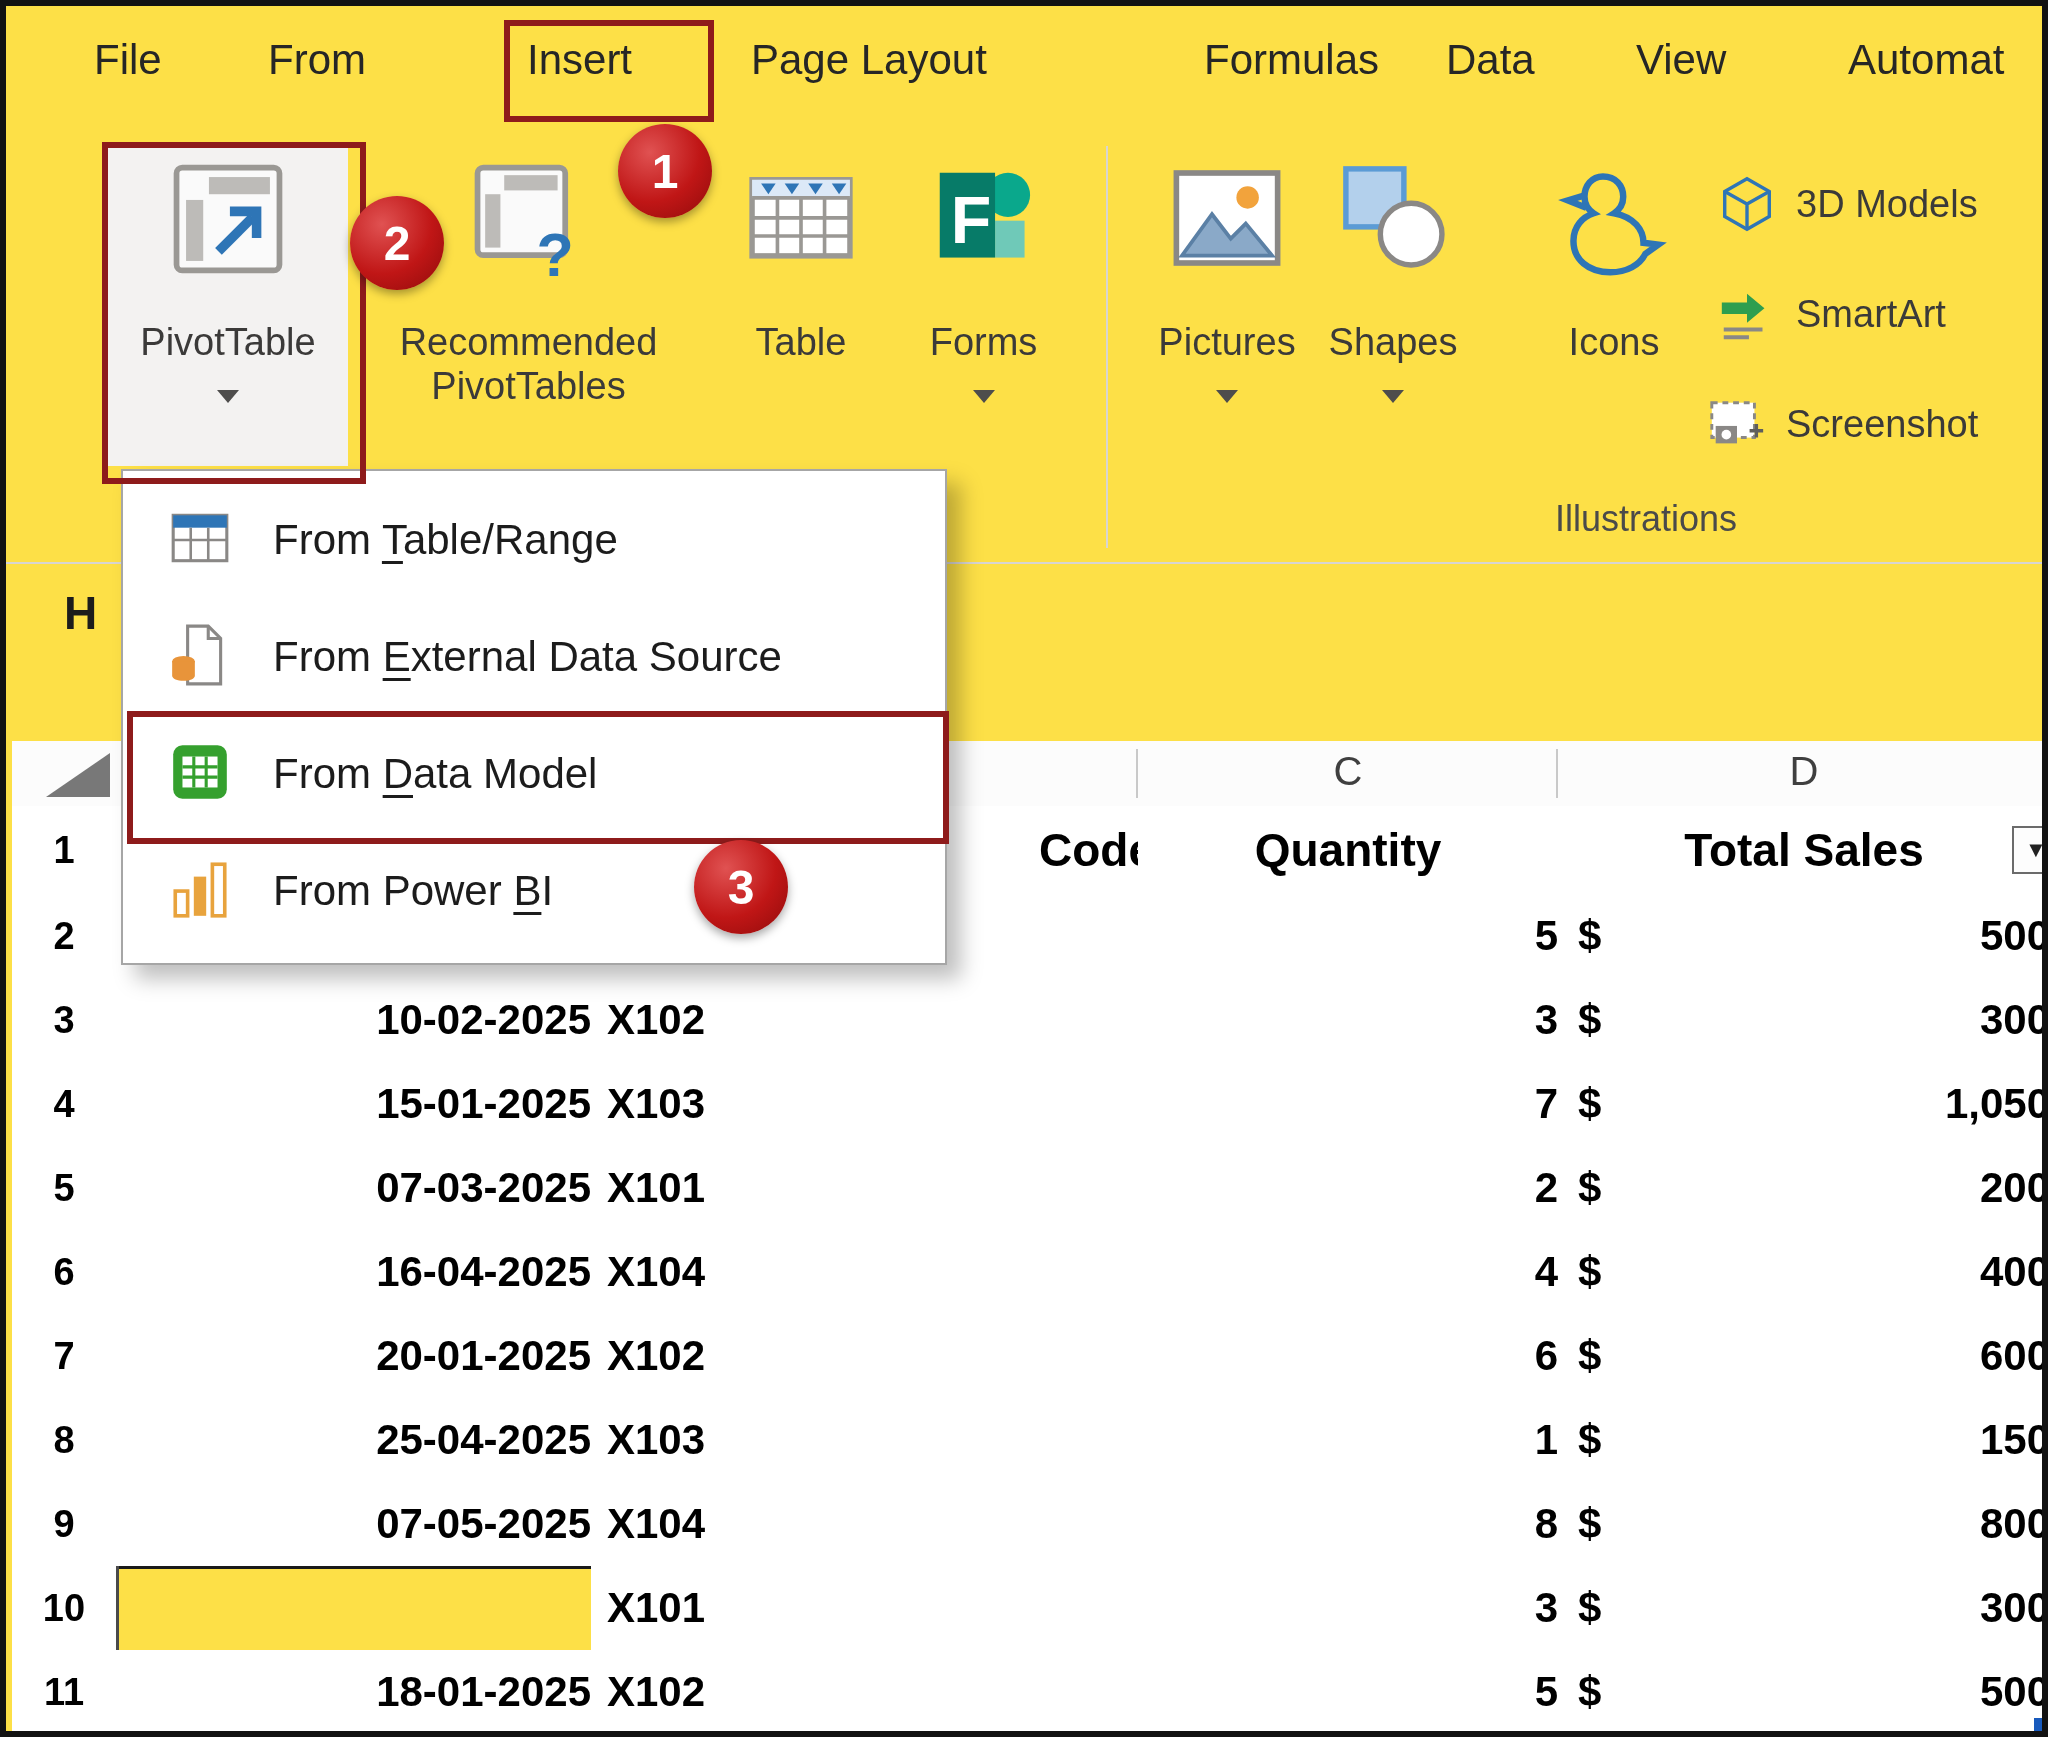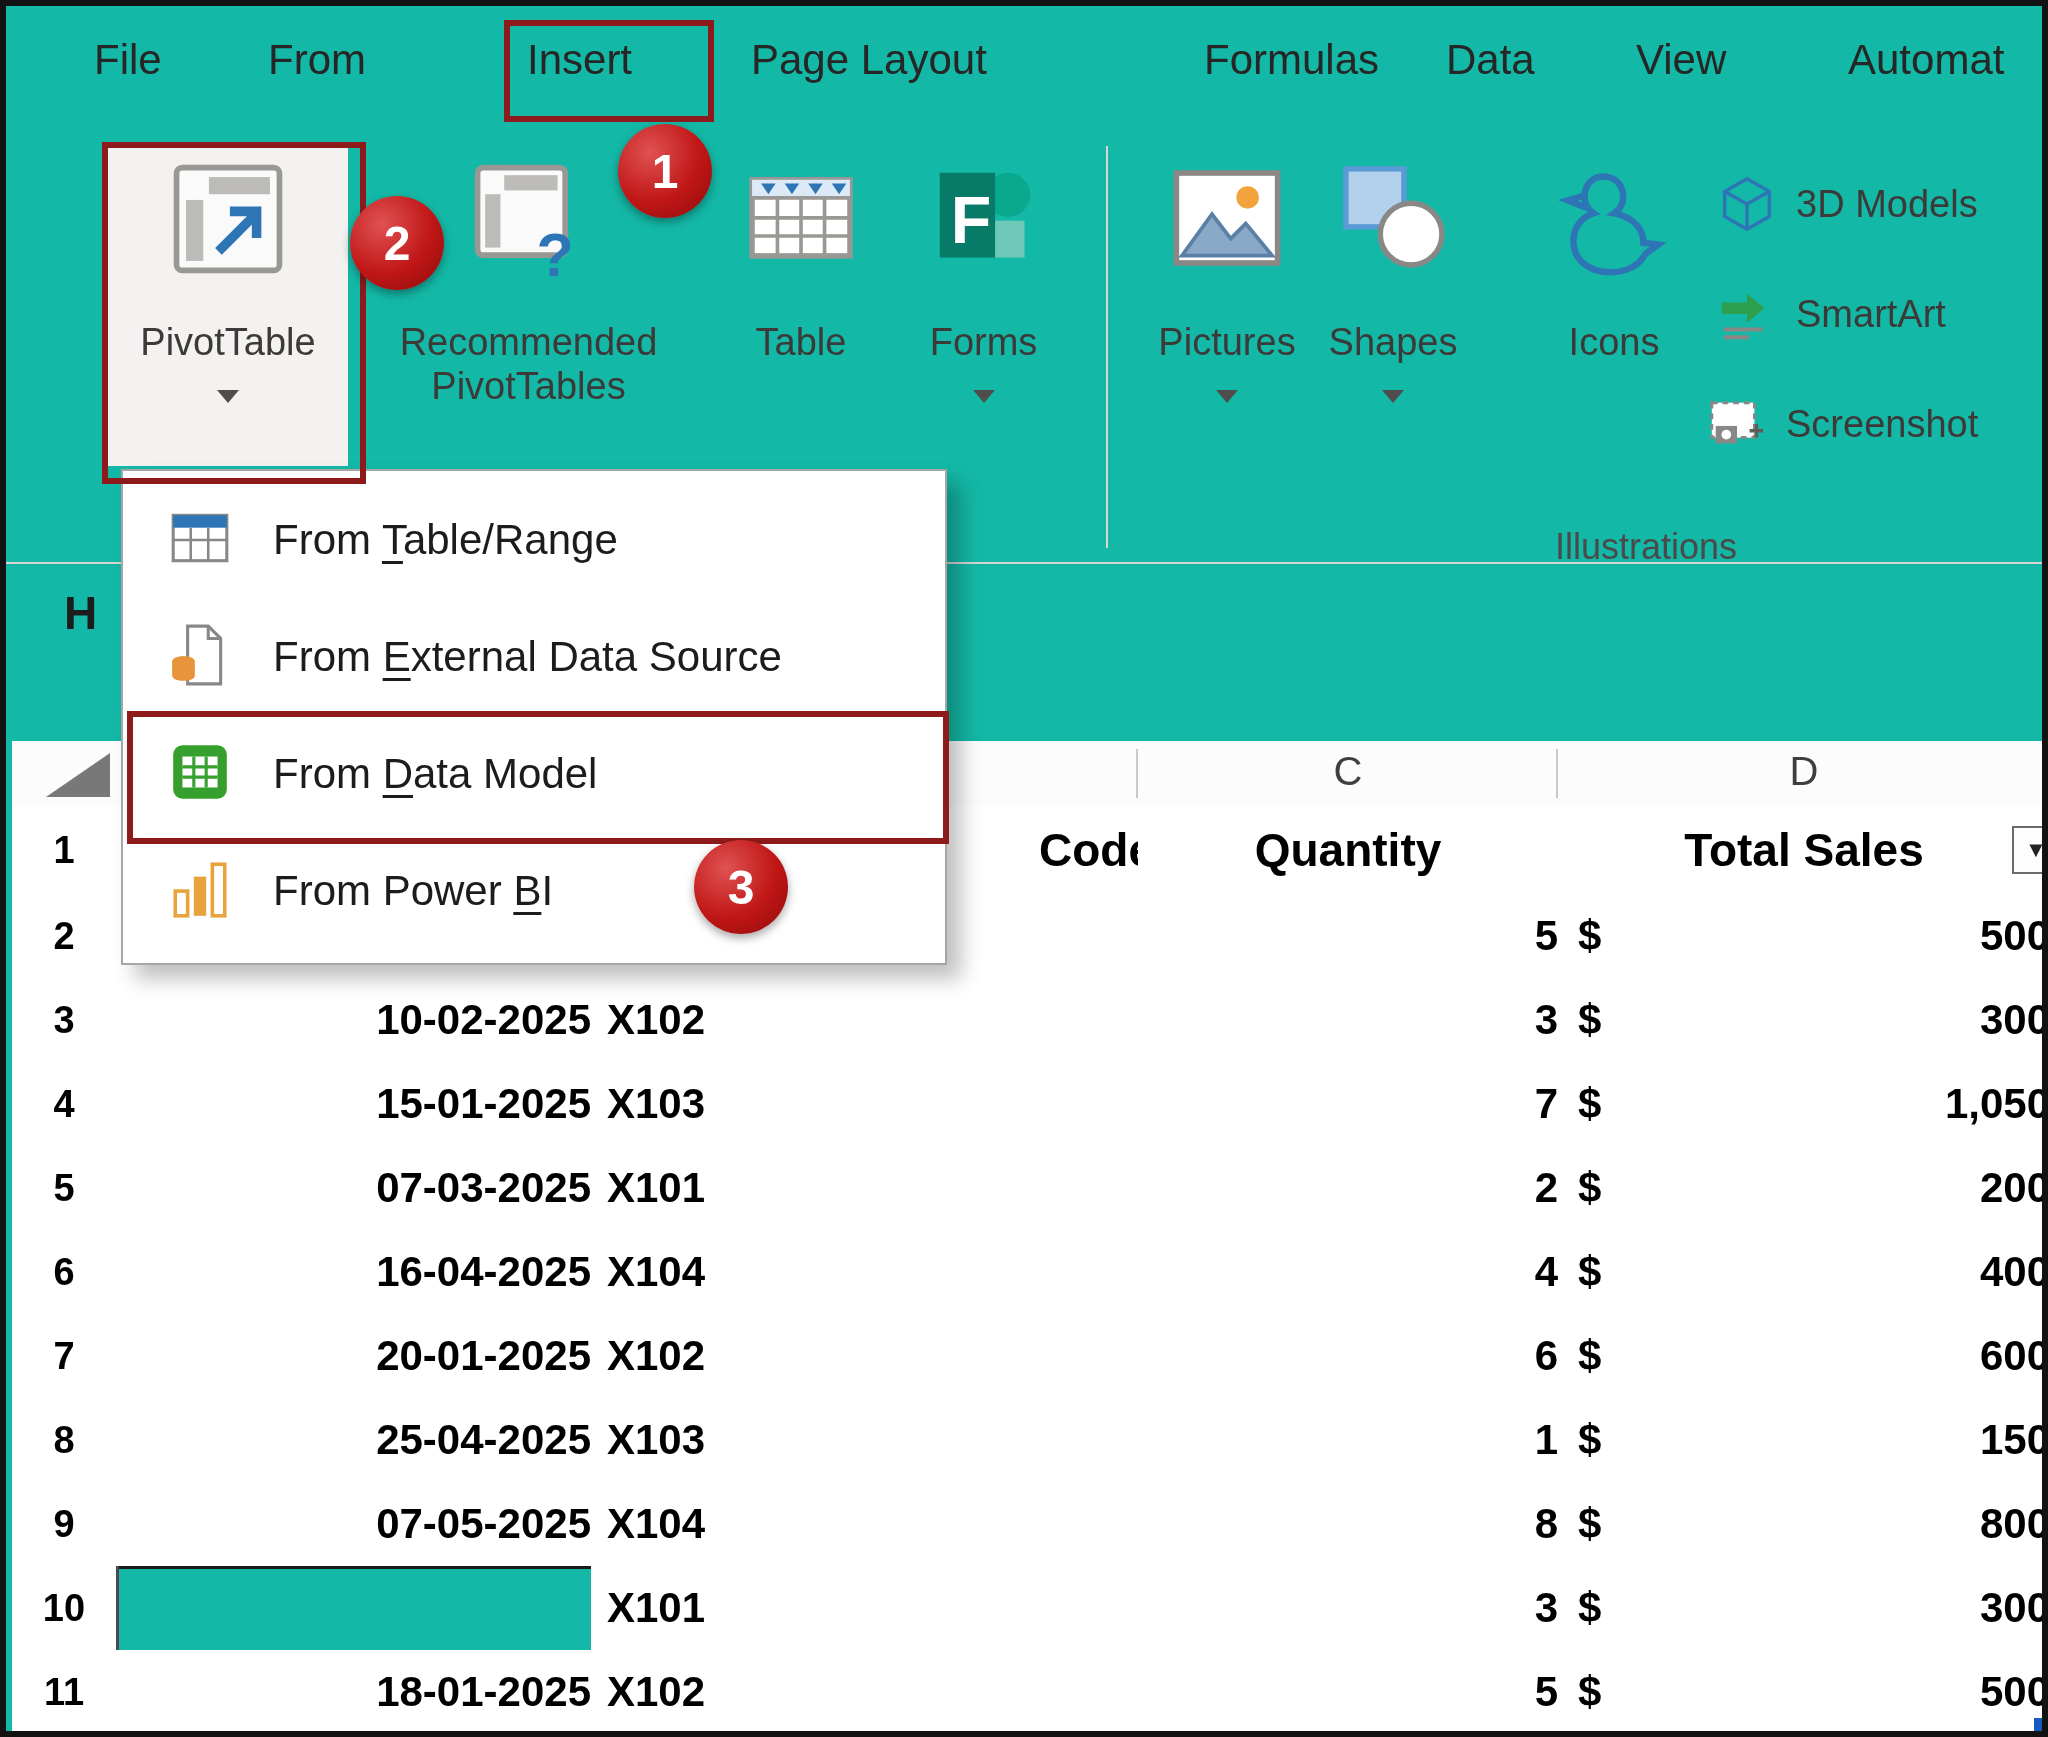--- a/index.html
+++ b/index.html
@@ -1,17 +1,17 @@
 <!DOCTYPE html>
 <html><head>
 <meta charset="utf-8">
 <style>
   html,body{margin:0;padding:0;}
   body{width:2048px;height:1737px;position:relative;font-family:"Liberation Sans",sans-serif;background:#fff;}
-  .frame{position:absolute;inset:0;border:6px solid #121212;background:#14b8a6;overflow:hidden;}
+  .frame{position:absolute;inset:0;border:6px solid #121212;background:#fde047;overflow:hidden;}
   button{font-family:inherit;border:none;background:none;}
 
   
   .tab{position:absolute;top:30px;font-size:42px;color:#262626;white-space:nowrap;cursor:default;}
 
   
   .anno-box{position:absolute;border:6px solid #8e1b1b;z-index:120;pointer-events:none;}
   .badge{position:absolute;width:94px;height:94px;border-radius:50%;
     background:radial-gradient(circle at 34% 30%,#e05252 0%,#c01616 55%,#8f0b0b 100%);
     color:#fff;font-size:48px;font-weight:700;display:flex;align-items:center;justify-content:center;
@@ -20,21 +20,21 @@
   
   .rbtn{position:absolute;top:140px;height:322px;}
   .rbtn .icon{position:absolute;left:50%;transform:translateX(-50%);top:12px;}
   .rbtn .lbl{position:absolute;top:175px;left:0;width:100%;text-align:center;font-size:38px;color:#3b3a39;white-space:nowrap;}
   .rbtn .lbl2{position:absolute;top:219px;left:0;width:100%;text-align:center;font-size:38px;color:#3b3a39;white-space:nowrap;}
   .chev{position:absolute;left:50%;transform:translateX(-50%);top:244px;width:0;height:0;
     border-left:11px solid transparent;border-right:11px solid transparent;border-top:13px solid #4e4d4c;}
   .pivot-bg{position:absolute;left:102px;top:142px;width:240px;height:318px;background:#f3f2f1;}
   .srbtn{position:absolute;height:76px;display:flex;align-items:center;gap:18px;}
   .srbtn .slbl{font-size:38px;color:#3b3a39;white-space:nowrap;}
-  .grp-label{position:absolute;left:1470px;top:492px;width:340px;text-align:center;font-size:36px;color:#4a4a4a;margin-top:28px;}
+  .grp-label{position:absolute;left:1470px;top:492px;width:340px;text-align:center;font-size:36px;color:#4a4a4a;}
   .vdiv{position:absolute;left:1100px;top:140px;height:402px;width:2px;background:#d8d5d2;}
   .ribbon-sep{position:absolute;left:0;top:556px;width:100%;height:2px;background:#d8d5d2;}
 
   
   .menu{position:absolute;left:115px;top:463px;width:822px;height:492px;background:#fff;
     border:2px solid #a6a6a6;box-shadow:14px 14px 20px rgba(0,0,0,.25);z-index:60;}
   .menu-item{position:absolute;left:2px;width:810px;height:117px;}
   .mi-icon{position:absolute;left:42px;top:24px;width:66px;height:66px;}
   .mi-label{position:absolute;left:148px;top:50%;transform:translateY(-50%);font-size:42px;color:#1c1c1c;white-space:nowrap;}
   .accel{text-decoration:underline;text-underline-offset:7px;text-decoration-thickness:3px;}

